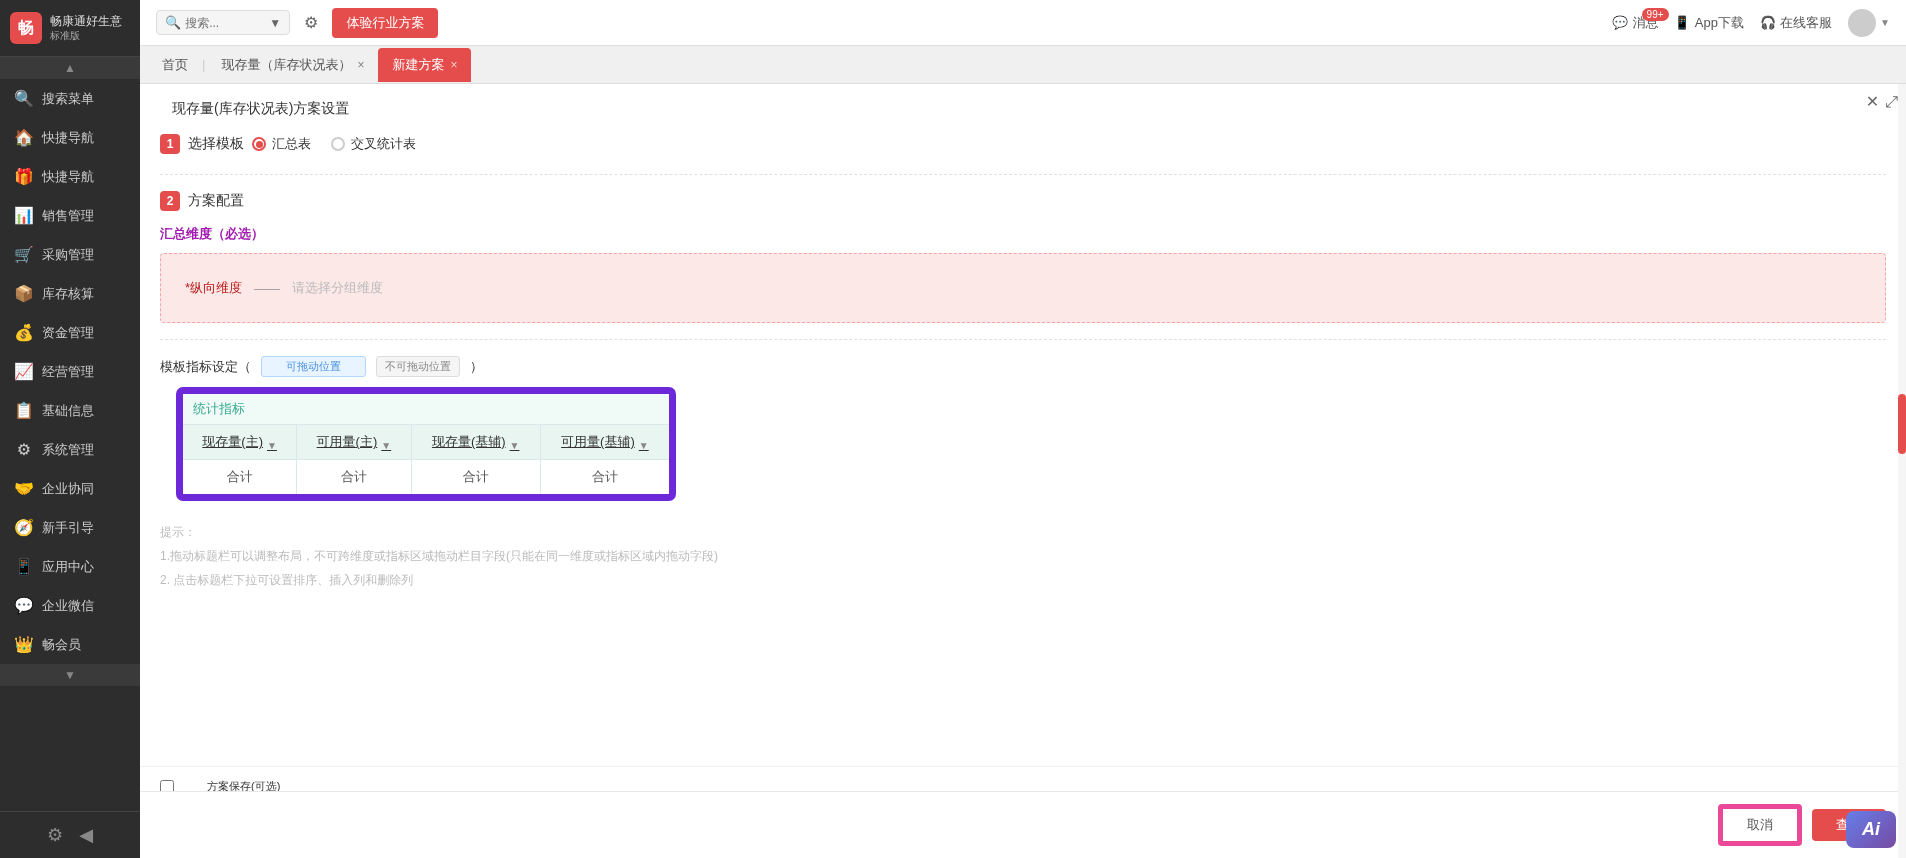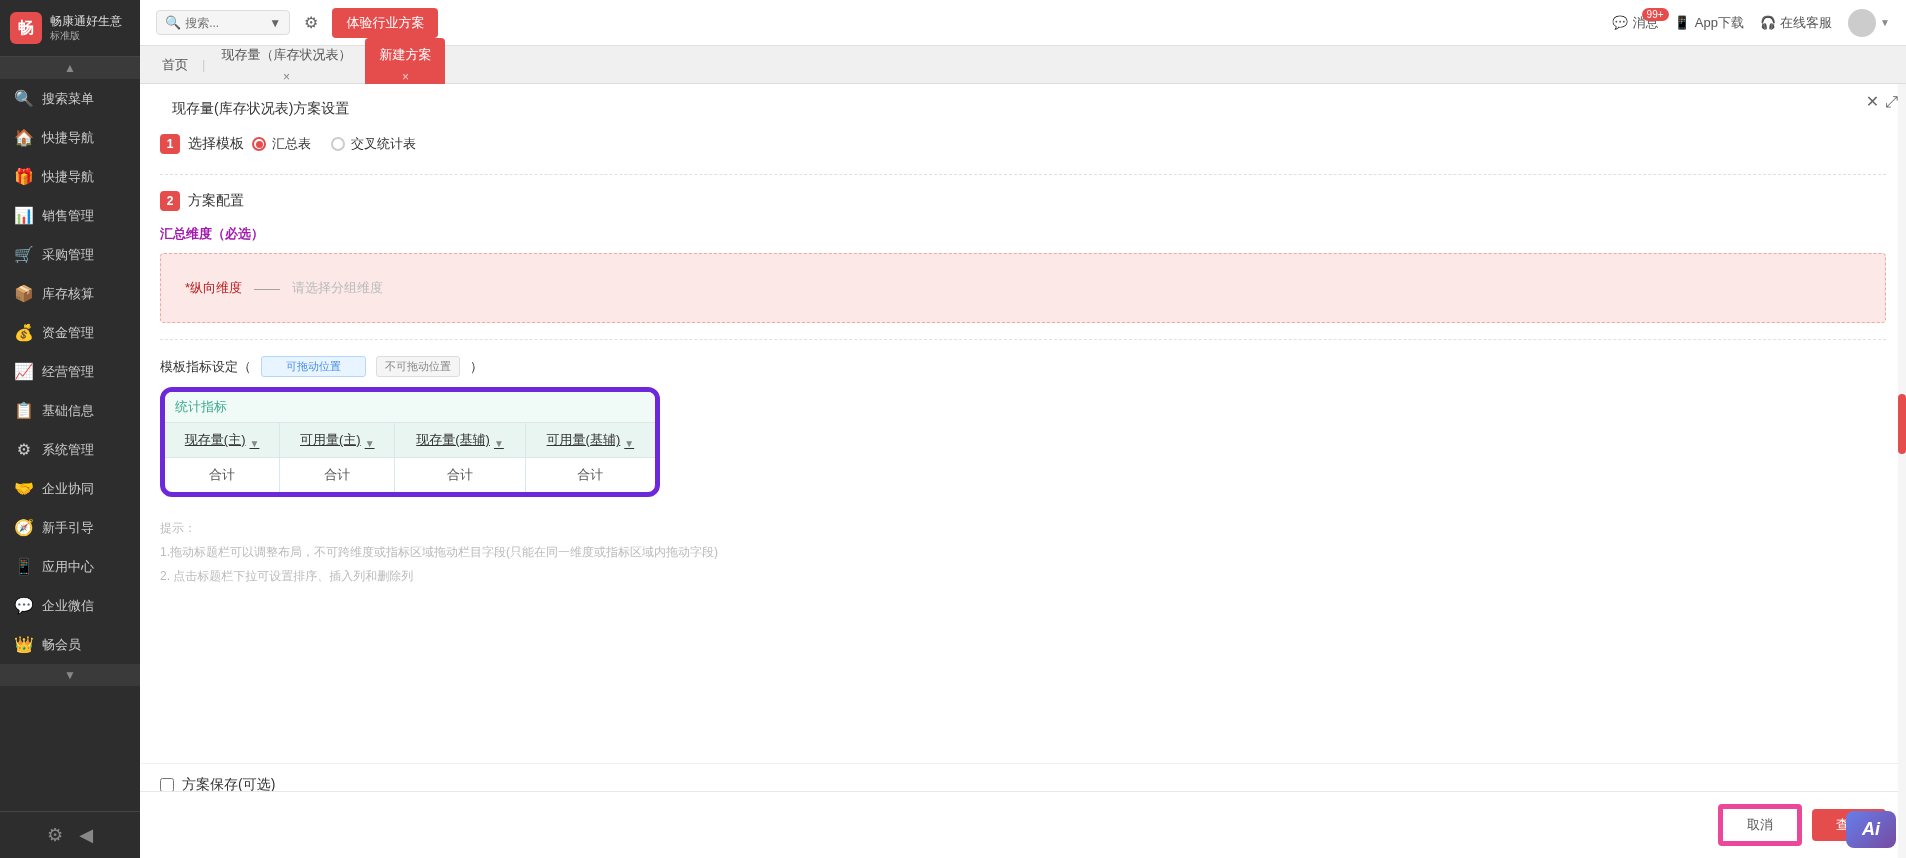--- a/index.html
+++ b/index.html
@@ -196,21 +196,20 @@
     .tab-item {
       display: flex;
       align-items: center;
       gap: 6px;
       padding: 8px 14px;
       cursor: pointer;
       font-size: 13px;
       color: #555;
       border-radius: 4px 4px 0 0;
       position: relative;
-      flex-direction: column;
     }
     .tab-item.active {
       background: #e54c4c;
       color: white;
     }
     .tab-item .tab-close {
       font-size: 12px;
       cursor: pointer;
       opacity: 0.7;
     }
@@ -385,25 +384,26 @@
       background: #f5f5f5;
       color: #888;
       border: 1px solid #ddd;
       border-radius: 3px;
       padding: 2px 8px;
       font-size: 11px;
     }
 
     
     .stats-table-container {
-      border: 5px solid #6d28d9;
-      border-radius: 12px;
+      border: 7px solid #6d28d9;
+      border-radius: 7px;
       overflow: hidden;
       display: inline-block;
       min-width: 500px;
+      margin-left: 16px;
     }
     .stats-table-header {
       font-size: 13px;
       color: #3aaa8f;
       background: #f0faf7;
       padding: 6px 10px;
       border-bottom: 1px solid #d9e8e8;
     }
     .stats-table {
       width: 100%;
@@ -454,21 +454,21 @@
       align-items: center;
       gap: 8px;
       padding: 12px 20px;
       border-top: 1px solid #f0f0f0;
     }
     .save-checkbox {
       width: 14px; height: 14px;
       border: 1px solid #ccc;
       cursor: pointer;
     }
-    .save-label { font-size: 14px; color: #333; }
+    .save-label { font-size: 11px; color: #333; margin-left: 25px; }
 
     
     .bottom-bar {
       display: flex;
       justify-content: flex-end;
       align-items: center;
       gap: 10px;
       padding: 12px 20px;
       background: white;
       border-top: 1px solid #e8e8e8;

